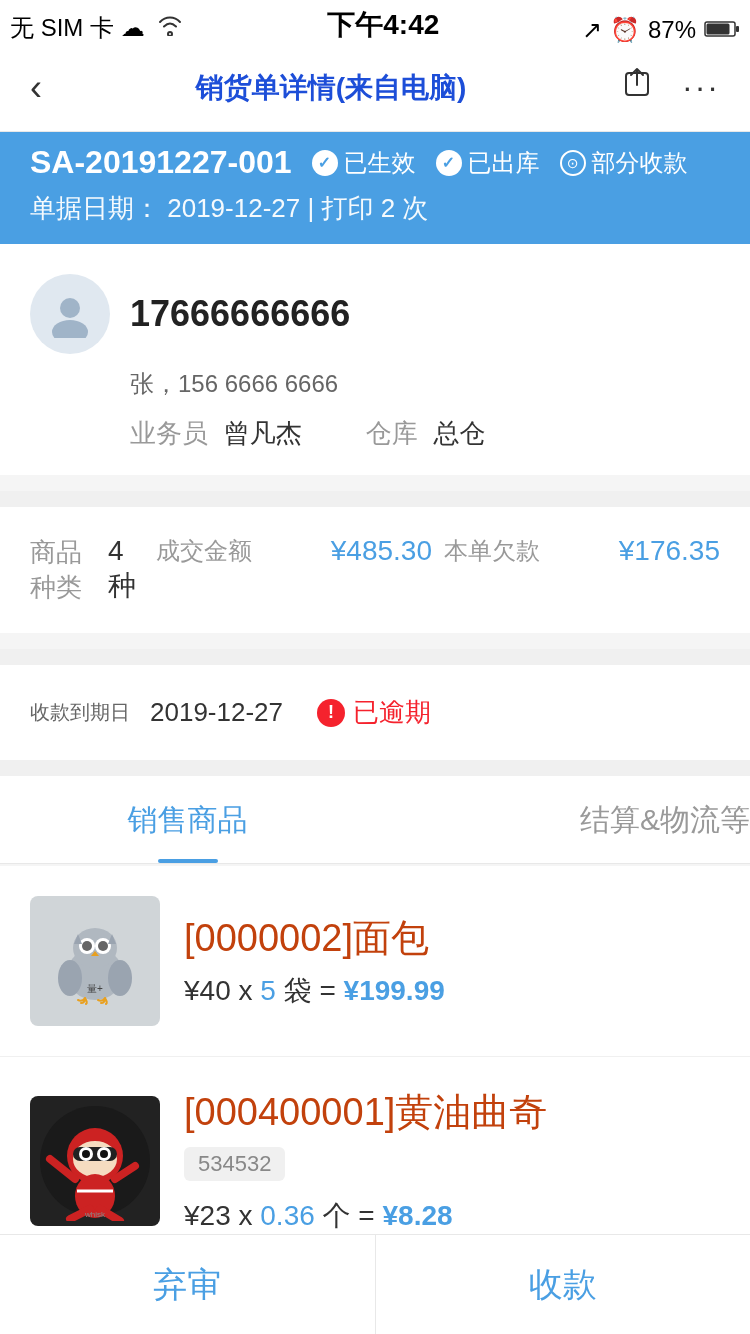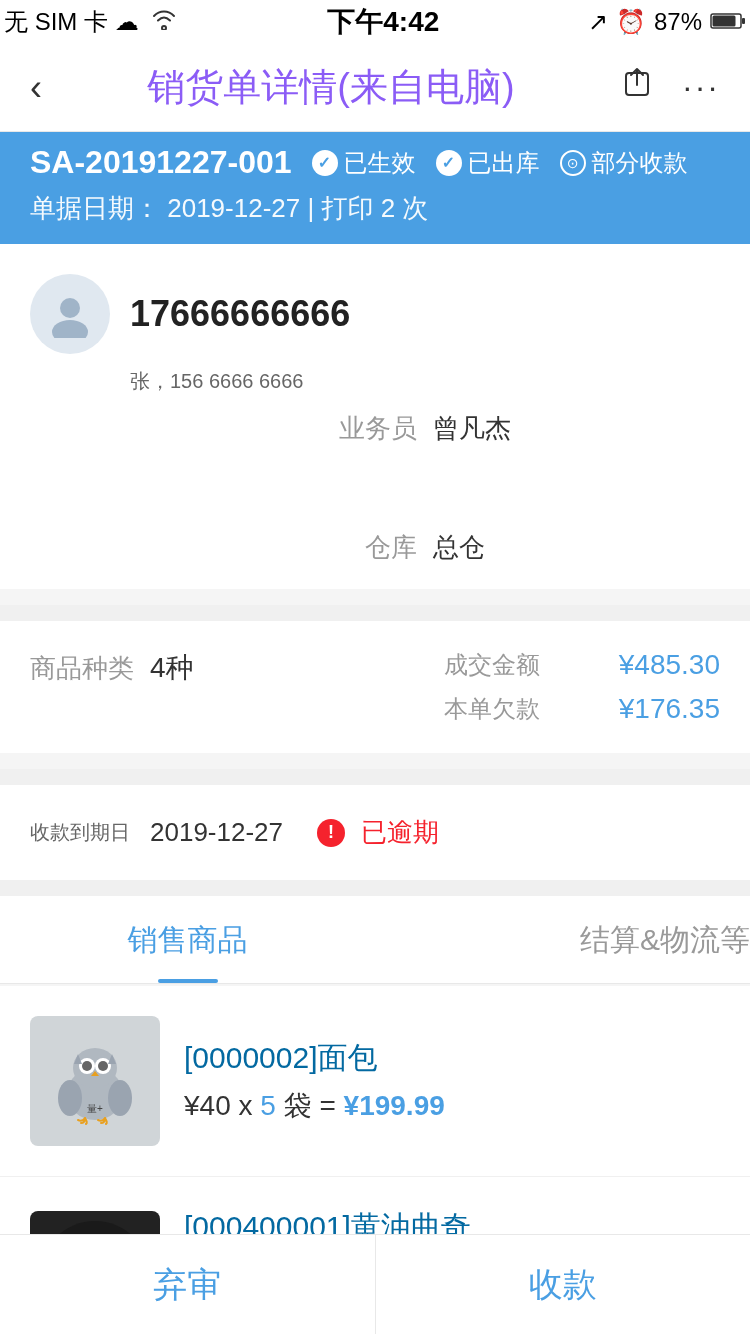--- a/index.html
+++ b/index.html
@@ -11,23 +11,23 @@
       min-height: 1334px;
       overflow-x: hidden;
       font-size: 28px;
     }
 
     
     .status-bar {
       height: 44px;
       background: #fff;
       display: flex;
-      align-items: center;
+      align-items: flex-end;
       justify-content: space-between;
-      padding: 0 4px;
+      padding: 0 10px;
       font-size: 24px;
       font-weight: 500;
     }
     .status-left { display: flex; align-items: center; gap: 10px; }
     .status-center { font-size: 28px; font-weight: 600; }
     .status-right { display: flex; align-items: center; gap: 8px; font-size: 24px; }
 
     
     .nav-bar {
       height: 88px;
@@ -37,23 +37,23 @@
       justify-content: space-between;
       padding: 0 30px;
       border-bottom: 1px solid #e8e8e8;
     }
     .nav-back {
       font-size: 36px;
       color: #333;
       cursor: pointer;
     }
     .nav-title {
-      font-size: 38px;
-      font-weight: 400;
-      color: #8b5cf6;
+      font-size: 28px;
+      font-weight: 700;
+      color: #1d4ed8;
     }
     .nav-actions {
       display: flex;
       align-items: center;
       gap: 28px;
     }
 
     
     .order-banner {
       background: #4A9FE3;
@@ -128,31 +128,30 @@
       justify-content: center;
       flex-shrink: 0;
     }
     .avatar svg { width: 48px; height: 48px; }
     .customer-name {
       font-size: 36px;
       font-weight: 600;
       color: #222;
     }
     .customer-detail {
-      font-size: 20px;
+      font-size: 24px;
       color: #666;
       margin-left: 100px;
       margin-bottom: 16px;
     }
     .customer-meta {
       display: flex;
       align-items: center;
       margin-left: 100px;
-      gap: 84px;
-      flex-direction: column;
+      gap: 64px;
     }
     .meta-label {
       color: #999;
       font-size: 26px;
     }
     .meta-value {
       color: #333;
       font-size: 26px;
       margin-left: 8px;
     }
@@ -176,21 +175,20 @@
       color: #999;
       font-size: 26px;
     }
     .stats-value {
       color: #333;
       font-size: 28px;
       font-weight: 500;
     }
     .stats-right {
       display: flex;
-      flex-direction: column;
       align-items: flex-end;
       gap: 12px;
     }
     .stat-row {
       display: flex;
       align-items: center;
       justify-content: flex-end;
       gap: 20px;
     }
     .stat-row-label {
@@ -238,21 +236,20 @@
       display: flex;
       align-items: center;
       justify-content: center;
       color: #fff;
       font-size: 18px;
       font-weight: 700;
     }
     .overdue-text {
       color: #f5222d;
       font-size: 26px;
-      margin-left: 8px;
     }
 
     
     .section-divider {
       height: 16px;
       background: #f0f0f0;
     }
 
     
     .tabs-bar {
@@ -316,22 +313,22 @@
       background: #222;
       border-radius: 8px;
       flex-shrink: 0;
       display: flex;
       align-items: center;
       justify-content: center;
       overflow: hidden;
     }
     .product-info { flex: 1; }
     .product-name {
-      font-size: 30px;
-      color: #0369a1;
+      font-size: 38px;
+      color: #c2410c;
       font-weight: 500;
       margin-bottom: 8px;
     }
     .product-badge {
       display: inline-block;
       background: #f0f0f0;
       color: #888;
       font-size: 22px;
       padding: 4px 14px;
       border-radius: 6px;

